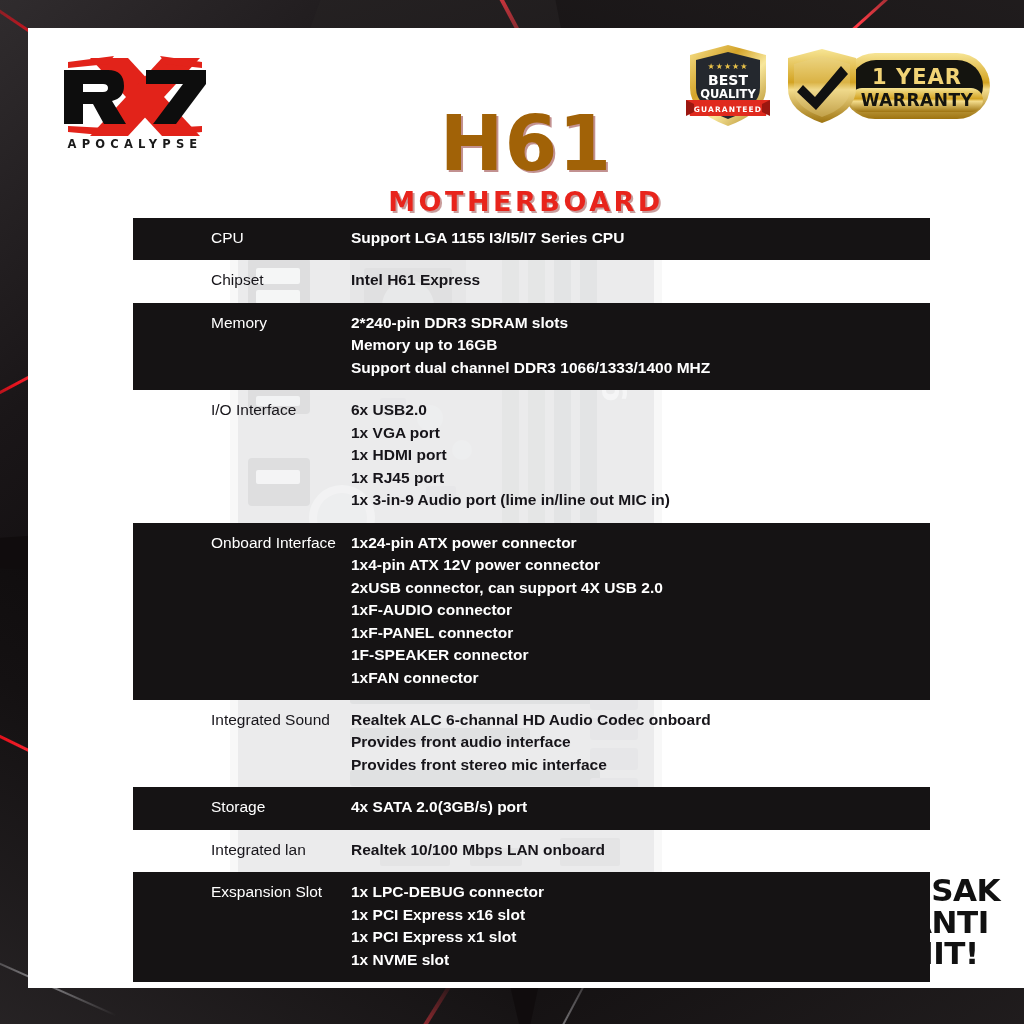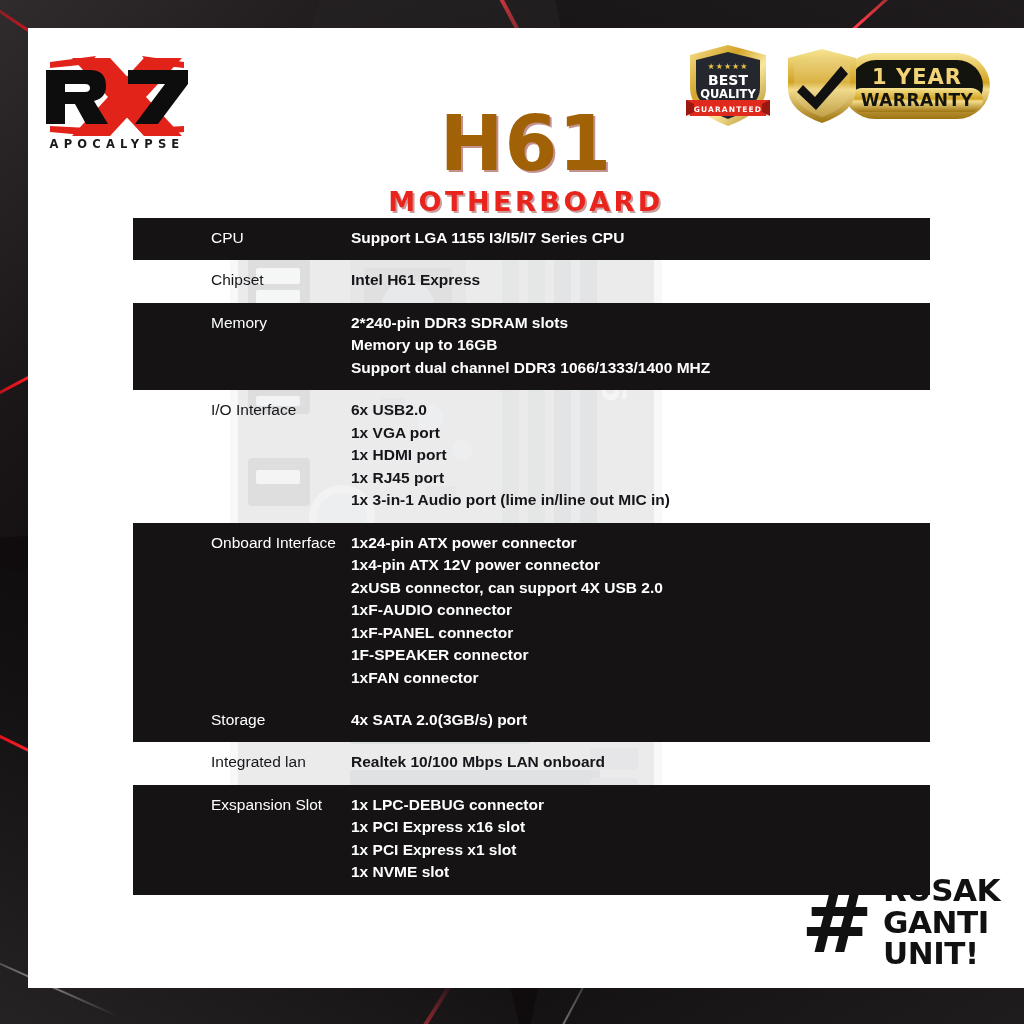--- a/index.html
+++ b/index.html
@@ -44,21 +44,21 @@
   .g3{ right:10%; bottom:18%; width:18%; transform:rotate(36deg); }
   .g4{ left:-4%; bottom:4%; width:16%; transform:rotate(24deg); }
 
   
   #card{
     position:absolute; left:28px; top:28px; width:996px; height:960px;
     background:#ffffff; overflow:hidden;
   }
 
   
-  #logo{ position:absolute; left:4px; top:16px; width:170px; height:110px; }
+  #logo{ position:absolute; left:22px; top:16px; width:170px; height:110px; }
   #logo svg{ display:block; }
 
   #badges{ position:absolute; right:30px; top:8px; height:100px;
            display:flex; align-items:center; gap:10px; }
   #badge-quality{ width:92px; height:88px; }
   #badge-warranty{ width:210px; height:78px; }
 
   #title-wrap{ position:absolute; left:0; right:0; top:78px; text-align:center; }
   #title{
     font-family:"DejaVu Sans", sans-serif;
@@ -276,32 +276,38 @@
       <div class="value">2*240-pin DDR3 SDRAM slots
 Memory up to 16GB
 Support dual channel DDR3 1066/1333/1400 MHZ</div>
     </div>
     <div class="row light">
       <div class="label">I/O Interface</div>
       <div class="value">6x USB2.0
 1x VGA port
 1x HDMI port
 1x RJ45 port
-1x 3-in-1 Audio port (lime in/line out MIC in)</div>
+1x 3-in-9 Audio port (lime in/line out MIC in)</div>
     </div>
     <div class="row dark">
       <div class="label">Onboard Interface</div>
       <div class="value">1x24-pin ATX power connector
 1x4-pin ATX 12V power connector
 2xUSB connector, can support 4X USB 2.0
 1xF-AUDIO connector
 1xF-PANEL connector
 1F-SPEAKER connector
 1xFAN connector</div>
     </div>
+    <div class="row light">
+      <div class="label">Integrated Sound</div>
+      <div class="value"> Realtek ALC 6-channal HD Audio Codec onboard
+Provides front audio interface
+Provides front stereo mic interface</div>
+    </div>
     <div class="row dark">
       <div class="label">Storage</div>
       <div class="value">4x SATA 2.0(3GB/s) port</div>
     </div>
     <div class="row light">
       <div class="label">Integrated lan</div>
       <div class="value">Realtek 10/100 Mbps LAN onboard</div>
     </div>
     <div class="row dark">
       <div class="label">Exspansion Slot</div>

